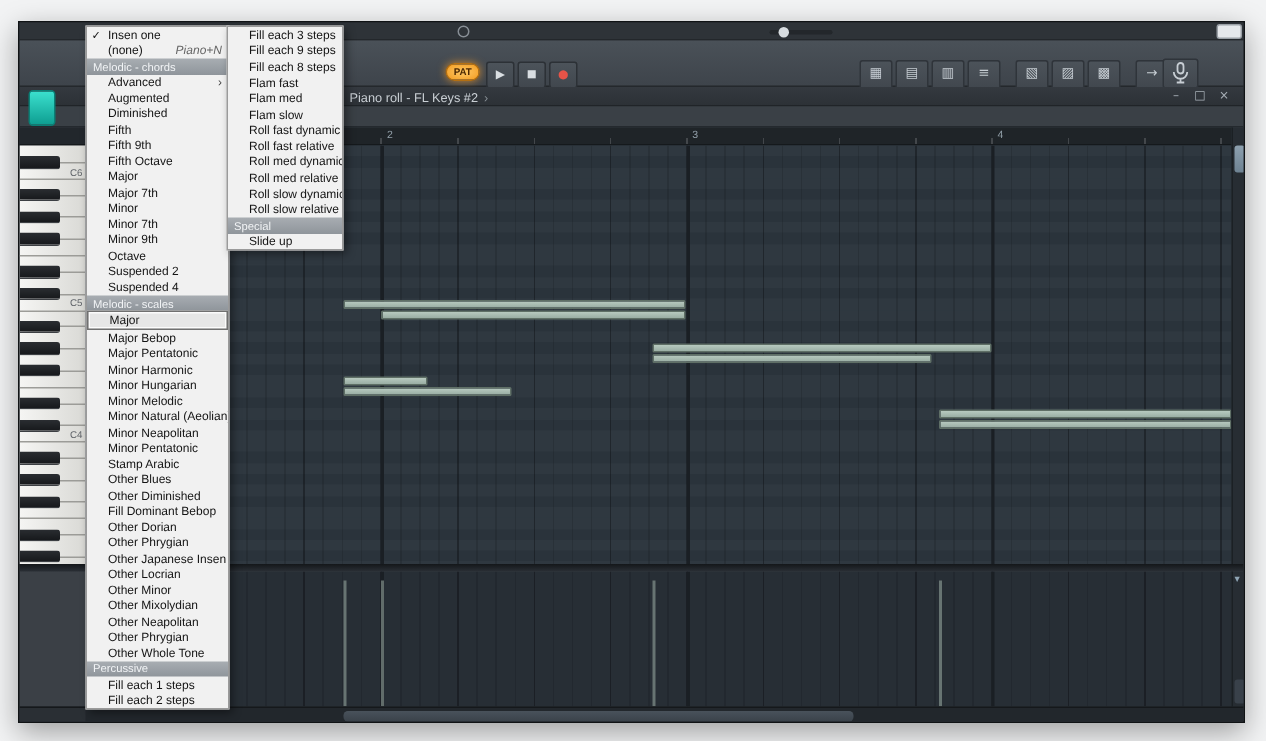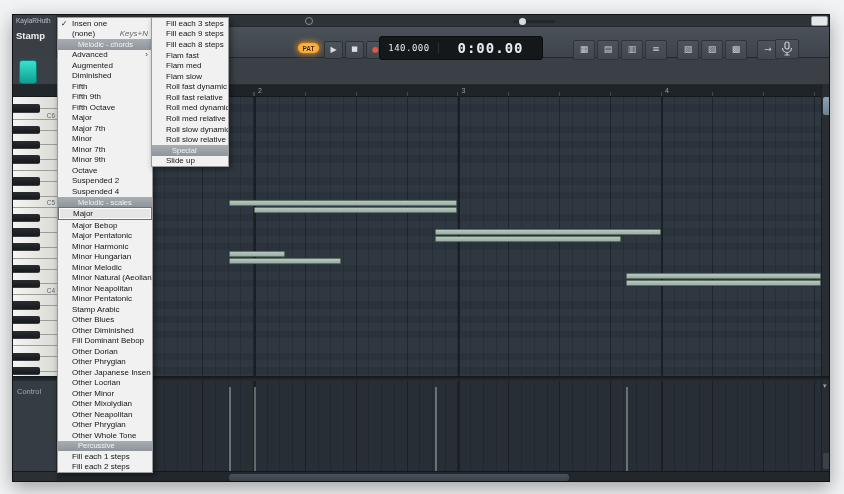--- a/index.html
+++ b/index.html
@@ -92,21 +92,21 @@
   #hscroll{left:0;top:456px;width:100%;height:12px;background:#22272C;border-top:1px solid #15181B;}
   #hthumb{position:absolute;left:216px;top:2px;width:340px;height:7px;border-radius:3px;background:linear-gradient(#49525B,#3A424A);}
   #hcorner{position:absolute;left:0;top:0;width:44px;height:100%;background:#2A2F34;}
 
   
   .menucol{position:absolute;background:#F1F1F1;border:1px solid #9A9A9A;box-shadow:2px 2px 6px rgba(0,0,0,.45);
            z-index:100;display:flex;flex-direction:column;font-size:8px;color:#141414;}
   #mcol1{left:44px;top:2px;width:94px;height:454px;}
   #mcol2{left:138px;top:2px;width:76px;height:148px;}
   .mrow{flex:1 1 0;display:flex;align-items:center;position:relative;padding-left:14px;white-space:nowrap;overflow:hidden;}
-  .mhead{flex:1 1 0;display:flex;align-items:center;padding-left:20px;background:linear-gradient(#A8ADB2,#8F959B);
+  .mhead{flex:1 1 0;display:flex;align-items:center;padding-left:4px;background:linear-gradient(#A8ADB2,#8F959B);
          color:#F2F4F6;font-size:7.5px;white-space:nowrap;overflow:hidden;}
   .mrow .chk{position:absolute;left:3px;font-size:7.5px;}
   .mrow .sc{position:absolute;right:4px;font-style:italic;color:#666;}
   .mrow .sub{position:absolute;right:4px;color:#444;}
   .mrow.sel{background:#E6E6E6;border:1px solid #707070;box-shadow:inset 0 0 0 1px #FBFBFB;}
 </style>
 </head>
 <body>
 
 <div id="window">
@@ -118,48 +118,50 @@
       </div>
     <div id="cpu-panel" class="abs"></div>
   </div>
 
   <div id="transport" class="abs">
     <div id="pat" class="abs">PAT</div>
     <div class="abs" style="left:311px;top:14px;display:flex;gap:2px;">
       <div class="tbtn">▶</div>
       <div class="tbtn" style="font-size:7px;">■</div>
       <div class="tbtn" style="color:#E65348;">●</div>
-    </div>
-    <div id="lcd" class="abs">
-      <div class="tempo">140.000</div>
-      <div class="time">0:00.00</div>
     </div>
     <div id="tbicons">
         <div class="icbtn">▦</div>
         <div class="icbtn">▤</div>
         <div class="icbtn">▥</div>
         <div class="icbtn">≡</div>
         <div class="icbtn gap">▧</div>
         <div class="icbtn">▨</div>
         <div class="icbtn">▩</div>
         <div class="icbtn gap">→</div>
       </div>
     <div id="mic" class="abs">
       <svg width="14" height="16" viewBox="0 0 14 16">
         <rect x="5" y="1" width="4" height="7" rx="2" fill="none" stroke="#C8CED4" stroke-width="1.2"></rect>
         <path d="M2.5,7 a4.5,4.5 0 0 0 9,0 M7,11.5 V14 M4.5,14 H9.5" fill="none" stroke="#C8CED4" stroke-width="1.2"></path>
       </svg>
     </div>
   </div>
 
-  <div id="hint" class="abs">
-    <div class="u">KaylaRHuth</div>
-    <div class="a">Stamp</div>
-  </div>
-
+
+  <div id="prtitle" class="abs">
+    <div class="t">
+      <span>Piano roll - FL Keys #2</span><span class="arr">›</span>
+    </div>
+    <div id="winbtns">
+        <span>–</span>
+        <span>□</span>
+        <span>×</span>
+      </div>
+  </div>
   <div id="pricon" class="abs"></div>
 
   <div id="prtoolbar" class="abs">
     <div id="zoomctl" class="abs">
         <span class="kn"></span>
       </div>
   </div>
 
   <div id="rulercorner" class="abs"></div>
   <div id="ruler" class="abs">
@@ -272,23 +274,20 @@
         <div class="note" style="left: 569px; width: 195px; top: 183.2px;"></div>
       </div>
   </div>
 
   <div id="vscroll" class="abs">
     <div id="vthumb"></div>
   </div>
 
   <div id="splitter" class="abs"></div>
 
-  <div id="laneleft" class="abs">
-    <div class="lbl">Control</div>
-  </div>
   <div id="lane" class="abs">
     <div id="lanelines"></div>
     <div id="lanebars">
         <div class="barline" style="left: 197px;"></div>
         <div class="barline" style="left: 400.5px;"></div>
         <div class="barline" style="left: 604px;"></div>
       </div>
     <div id="stems">
         <div class="stem" style="left: 172px;"></div>
         <div class="stem" style="left: 197px;"></div>
@@ -306,21 +305,21 @@
     <div id="hthumb"></div>
   </div>
 
   <div id="mcol1" class="menucol">
       <div class="mrow">
         <span class="chk">✓</span>
         <span>Insen one</span>
       </div>
       <div class="mrow">
         <span>(none)</span>
-        <span class="sc">Keys+N</span>
+        <span class="sc">Piano+N</span>
       </div>
       <div class="mhead">Melodic - chords</div>
       <div class="mrow">
         <span>Advanced</span>
         <span class="sub">›</span>
       </div>
       <div class="mrow">
         <span>Augmented</span>
       </div>
       <div class="mrow">

